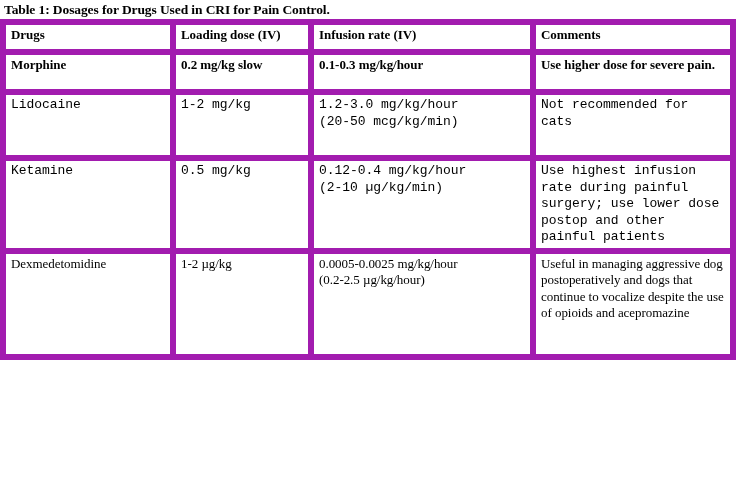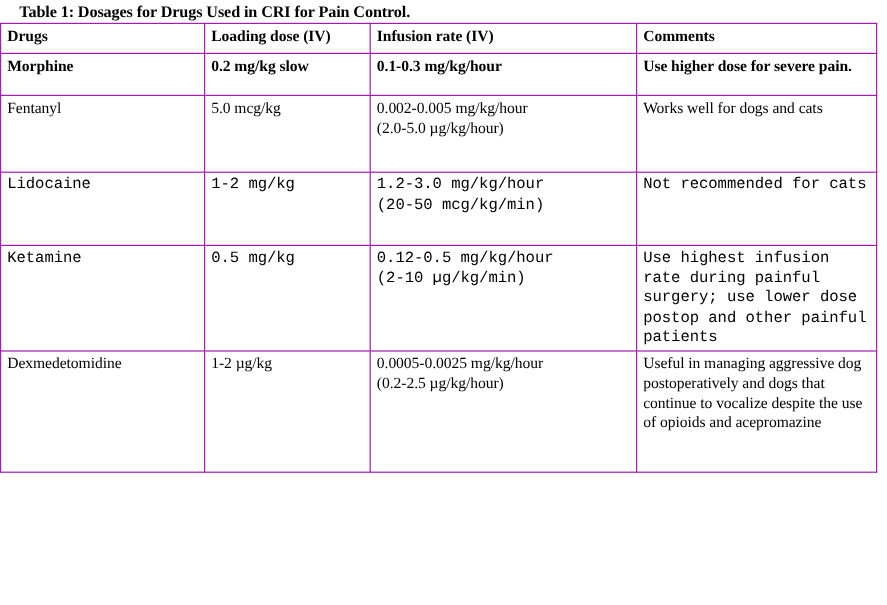--- a/index.html
+++ b/index.html
@@ -19,33 +19,33 @@
     position: relative;
     width: 739px;
     height: 504px;
     box-sizing: border-box;
   }
   .table-caption {
     font-family: "Liberation Serif", "DejaVu Serif", serif;
     font-weight: bold;
     font-size: 13.5px;
     line-height: 17px;
-    padding: 1px 0 1px 16px;
+    padding: 1px 0 1px 4px;
     white-space: nowrap;
     letter-spacing: -0.1px;
   }
   table.cri {
     border-collapse: collapse;
     width: 730px;
     table-layout: fixed;
     margin: 0;
   }
   table.cri th,
   table.cri td {
-    border: 1px solid #a21caf;
+    border: 6px solid #a21caf;
     vertical-align: top;
     text-align: left;
     font-size: 13px;
     line-height: 16.5px;
     padding: 2px 4px 2px 5px;
     font-weight: normal;
     font-family: "Liberation Serif", "DejaVu Serif", serif;
     letter-spacing: -0.05px;
   }
   table.cri thead th {
@@ -94,43 +94,34 @@
     <tbody>
       <tr class="h-34">
         <td>Morphine</td>
         <td>0.2 mg/kg slow</td>
         <td>
           <span>0.1-0.3 mg/kg/hour</span>
           <span class="line2"></span>
         </td>
         <td>Use higher dose for severe pain.</td>
       </tr>
-      <tr class="h-63">
-        <td>Fentanyl</td>
-        <td>5.0 mcg/kg</td>
-        <td>
-          <span>0.002-0.005 mg/kg/hour</span>
-          <span class="line2">(2.0-5.0 µg/kg/hour)</span>
-        </td>
-        <td>Works well for dogs and cats</td>
-      </tr>
       <tr class="h-60">
         <td>Lidocaine</td>
         <td>1-2 mg/kg</td>
         <td>
           <span>1.2-3.0 mg/kg/hour</span>
           <span class="line2">(20-50 mcg/kg/min)</span>
         </td>
         <td>Not recommended for cats</td>
       </tr>
       <tr class="h-82">
         <td>Ketamine</td>
         <td>0.5 mg/kg</td>
         <td>
-          <span>0.12-0.5 mg/kg/hour</span>
+          <span>0.12-0.4 mg/kg/hour</span>
           <span class="line2">(2-10 µg/kg/min)</span>
         </td>
         <td>Use highest infusion rate during painful surgery; use lower dose postop and other painful patients</td>
       </tr>
       <tr class="h-100">
         <td>Dexmedetomidine</td>
         <td>1-2 µg/kg</td>
         <td>
           <span>0.0005-0.0025 mg/kg/hour</span>
           <span class="line2">(0.2-2.5 µg/kg/hour)</span>

